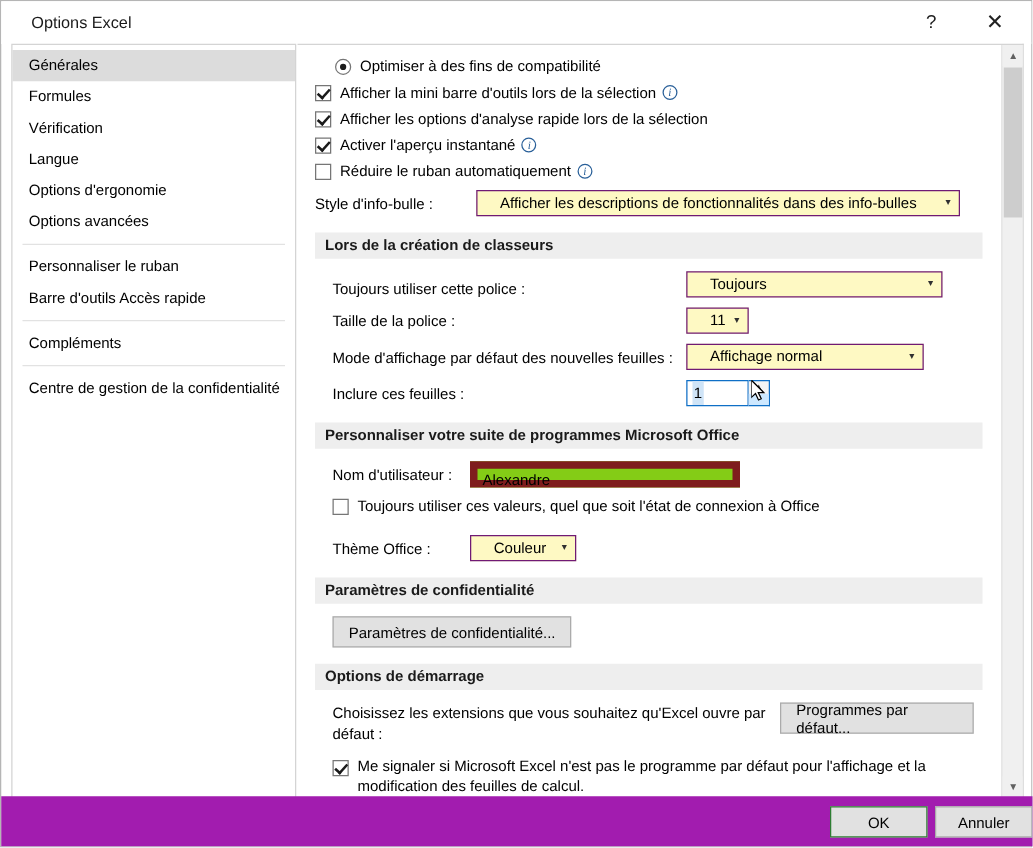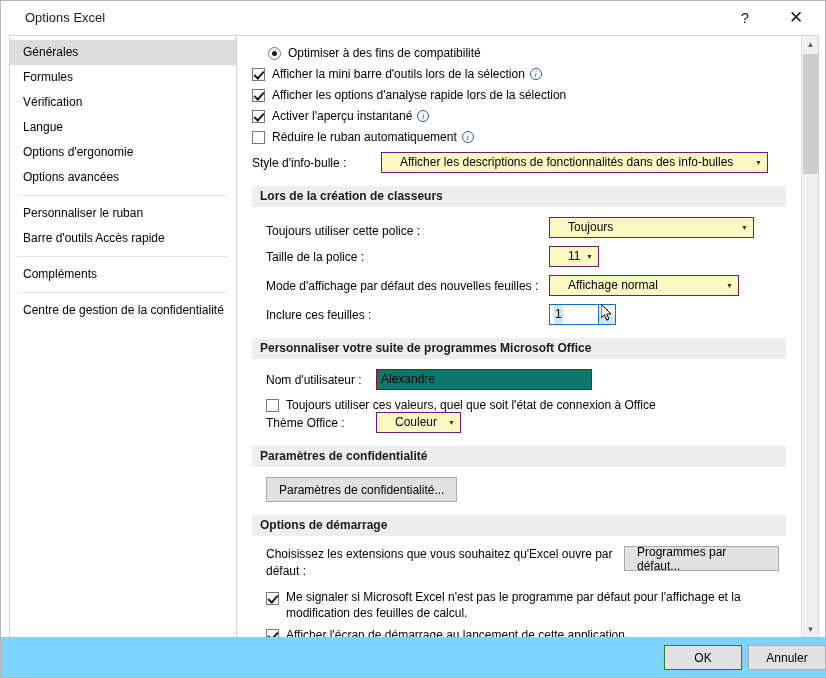--- a/index.html
+++ b/index.html
@@ -189,22 +189,22 @@
   }
   .select .arrow {
     position: absolute;
     right: 0; top: 0;
     width: 17px; height: 19px;
     display: flex; align-items: center; justify-content: center;
     font-size: 7px; color: #303030;
   }
   .textbox {
     height: 21px;
-    border: 1px solid #7f1d1d;
-    background: #0f766e;
+    border: 6px solid #7f1d1d;
+    background: #84cc16;
     font-size: 12px;
     line-height: 19px;
     padding-left: 4px;
     color: #000;
   }
   .spin-wrap {
     position: relative;
     display: flex;
     align-items: center;
   }
@@ -246,21 +246,21 @@
     justify-content: center;
     padding: 0 12px;
     cursor: default;
   }
   .label-col { width: 283px; }
   
   .footer {
     position: absolute;
     left: 0; bottom: 0;
     width: 826px; height: 40px;
-    background: #7dd3fc;
+    background: #a21caf;
   }
   .footer .btn-ok {
     position: absolute;
     right: 85px; top: 8px;
     width: 78px; height: 25px;
     border: 1px solid #2e7d32;
     background: #e1e1e1;
   }
   .footer .btn-cancel {
     position: absolute;
@@ -381,21 +381,21 @@
           </div>
         </div>
 
         <div class="section-head">Personnaliser votre suite de programmes Microsoft Office</div>
 
         <div class="row" style="margin-left:14px;margin-bottom:8px;">
           <span class="lbl" style="width:110px;">Nom d'utilisateur :</span>
           <div class="textbox" style="width:216px;">Alexandre</div>
         </div>
 
-        <div class="row" style="margin-left:14px;margin-bottom:0;">
+        <div class="row" style="margin-left:14px;margin-bottom:16px;">
           <span class="chk"></span>
           <span class="lbl">Toujours utiliser ces valeurs, quel que soit l'état de connexion à Office</span>
         </div>
 
         <div class="row" style="margin-left:14px;margin-bottom:4px;">
           <span class="lbl" style="width:110px;">Thème Office :</span>
           <div class="select" style="width:85px;">
             <span>Couleur</span>
             <span class="arrow">▼</span>
           </div>

